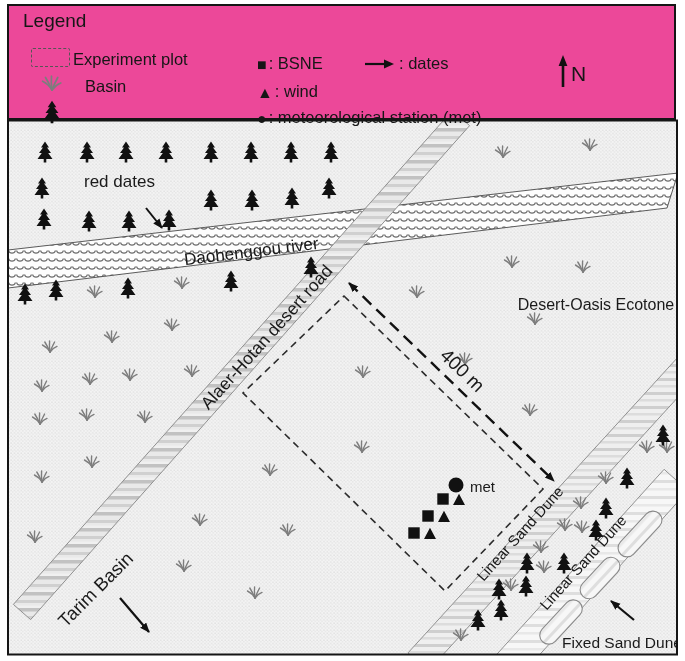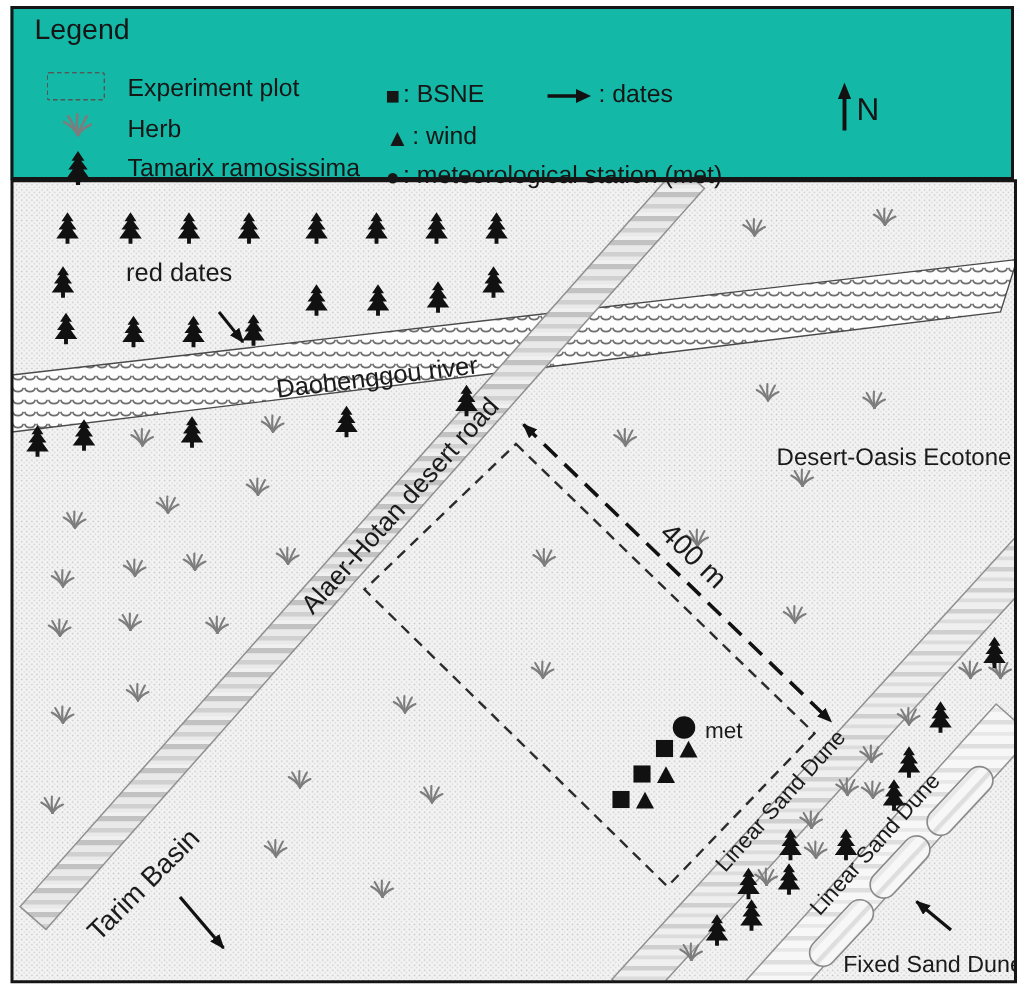--- a/index.html
+++ b/index.html
@@ -1,21 +1,21 @@
 <!DOCTYPE html>
 <html><head>
 <meta charset="utf-8">
 <style>
   html,body{margin:0;padding:0;background:#ffffff;}
   body{width:685px;height:661px;position:relative;overflow:hidden;
        font-family:"Liberation Sans","DejaVu Sans",sans-serif;color:#161616;}
   #map-svg{position:absolute;left:0;top:0;}
   
   #legend{position:absolute;left:7px;top:4px;width:669px;height:116px;
-          border:2px solid #151515;background:#14b8a6;box-sizing:border-box;}
+          border:2px solid #151515;background:#ec4899;box-sizing:border-box;}
   #legend .abs{position:absolute;}
   #legend-title{left:14px;top:4px;font-size:19px;}
   .litem-label{font-size:16.5px;white-space:nowrap;}
   #plot-icon{left:22px;top:42px;width:37px;height:17px;border:1.7px dashed #555;border-radius:2px;}
   .sym-glyph{font-size:16px;margin-right:2px;position:relative;top:1px;}
   .symrow{display:flex;align-items:center;}
   #north-wrap{left:546px;top:48px;display:flex;align-items:flex-start;}
   #north-label{font-size:21px;line-height:1;margin-top:9px;}
 </style>
 </head>
@@ -205,35 +205,34 @@
     </g>
   </g>
 
   <rect x="8" y="120.5" width="669" height="534" fill="none" stroke="#151515" stroke-width="2"></rect>
 </svg>
 
 <div id="legend">
   <div class="abs" id="legend-title">Legend</div>
 
   <div class="abs" id="plot-icon"></div>
-  <div class="abs litem-label" style="left:76px;top:44px">Experiment plot</div>
+  <div class="abs litem-label" style="left:64px;top:44px">Experiment plot</div>
 
   <svg class="abs" style="left:30px;top:68px" width="26" height="22" viewBox="-13 -16 26 22">
     <g stroke="#7d7d7d" fill="none">
         <use href="#sym-herb" transform="scale(1.25)"></use>
       </g>
   </svg>
-  <div class="abs litem-label" style="left:76px;top:71px">Herb</div>
+  <div class="abs litem-label" style="left:76px;top:71px">Basin</div>
 
   <svg class="abs" style="left:30px;top:93px" width="26" height="26" viewBox="-13 -13 26 26">
     <g fill="#111">
         <use href="#sym-tree" transform="scale(1.08)"></use>
       </g>
   </svg>
-  <div class="abs litem-label" style="left:76px;top:97px">Tamarix ramosissima</div>
 
   <div class="abs symrow" style="left:248px;top:48px">
     <span class="sym-glyph">■</span>
     <span class="litem-label">: BSNE</span>
   </div>
   <div class="abs symrow" style="left:248px;top:76px">
     <span class="sym-glyph">▲</span>
     <span class="litem-label">: wind</span>
   </div>
   <div class="abs symrow" style="left:248px;top:102px">

